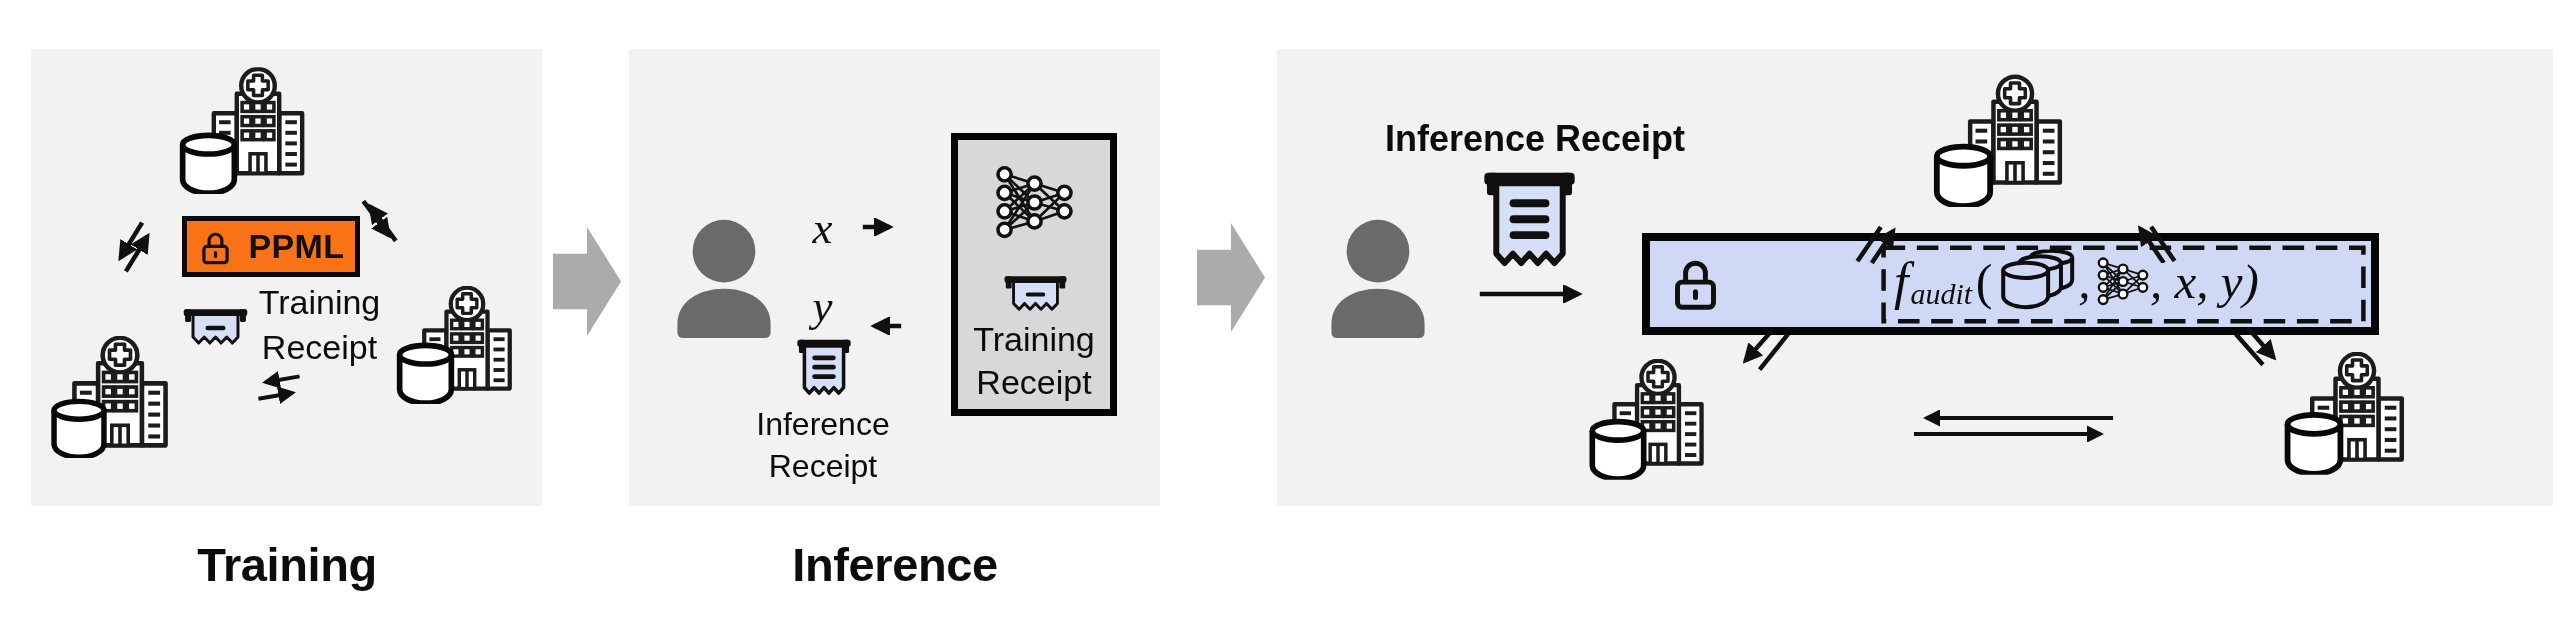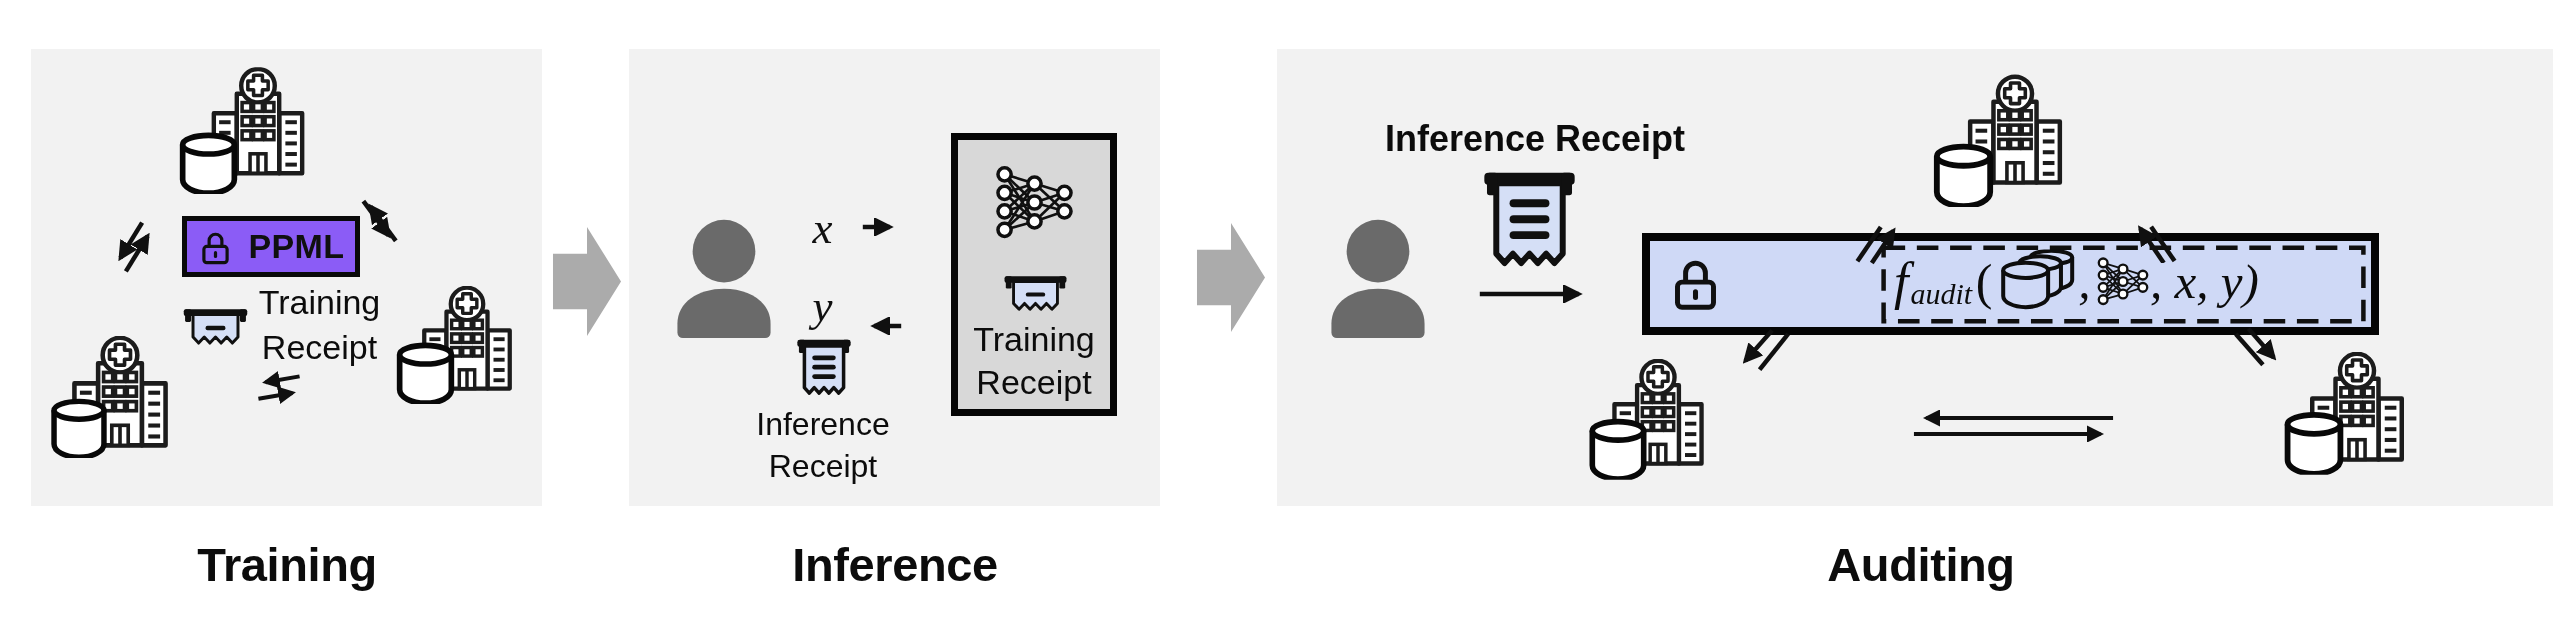--- a/index.html
+++ b/index.html
@@ -24,21 +24,21 @@
     text-align:center;
     font-size:47px;
     font-weight:700;
     letter-spacing:-0.4px;
     color:#0c0c0c;
   }
   .ppml-box{
     position:absolute;
     left:182px;top:216px;width:178px;height:61px;
     box-sizing:border-box;
-    background:#8b5cf6;
+    background:#f97316;
     border:5.4px solid #0a0a0a;
     display:flex;align-items:center;
     padding-left:14.4px;gap:18px;
   }
   .ppml-label{font-size:34px;font-weight:600;letter-spacing:0.4px;}
   .model-box{
     position:absolute;
     left:951px;top:133px;width:166px;height:283px;
     box-sizing:border-box;
     background:#d8d8d8;
@@ -376,16 +376,15 @@
       <use href="#sym-cylinder"></use>
     </svg>
 
   <svg class="abs" style="left:2302px;top:352px" width="110" height="111" viewBox="0 0 122 124">
       <use href="#sym-hospital"></use>
     </svg>
   <svg class="abs" style="left:2280px;top:410px" width="68" height="65" viewBox="0 0 76 72">
       <use href="#sym-cylinder"></use>
     </svg>
 
-  <div class="caption" style="left:1741px;">Auditing</div>
 
 </div>
 
 
 </body></html>

